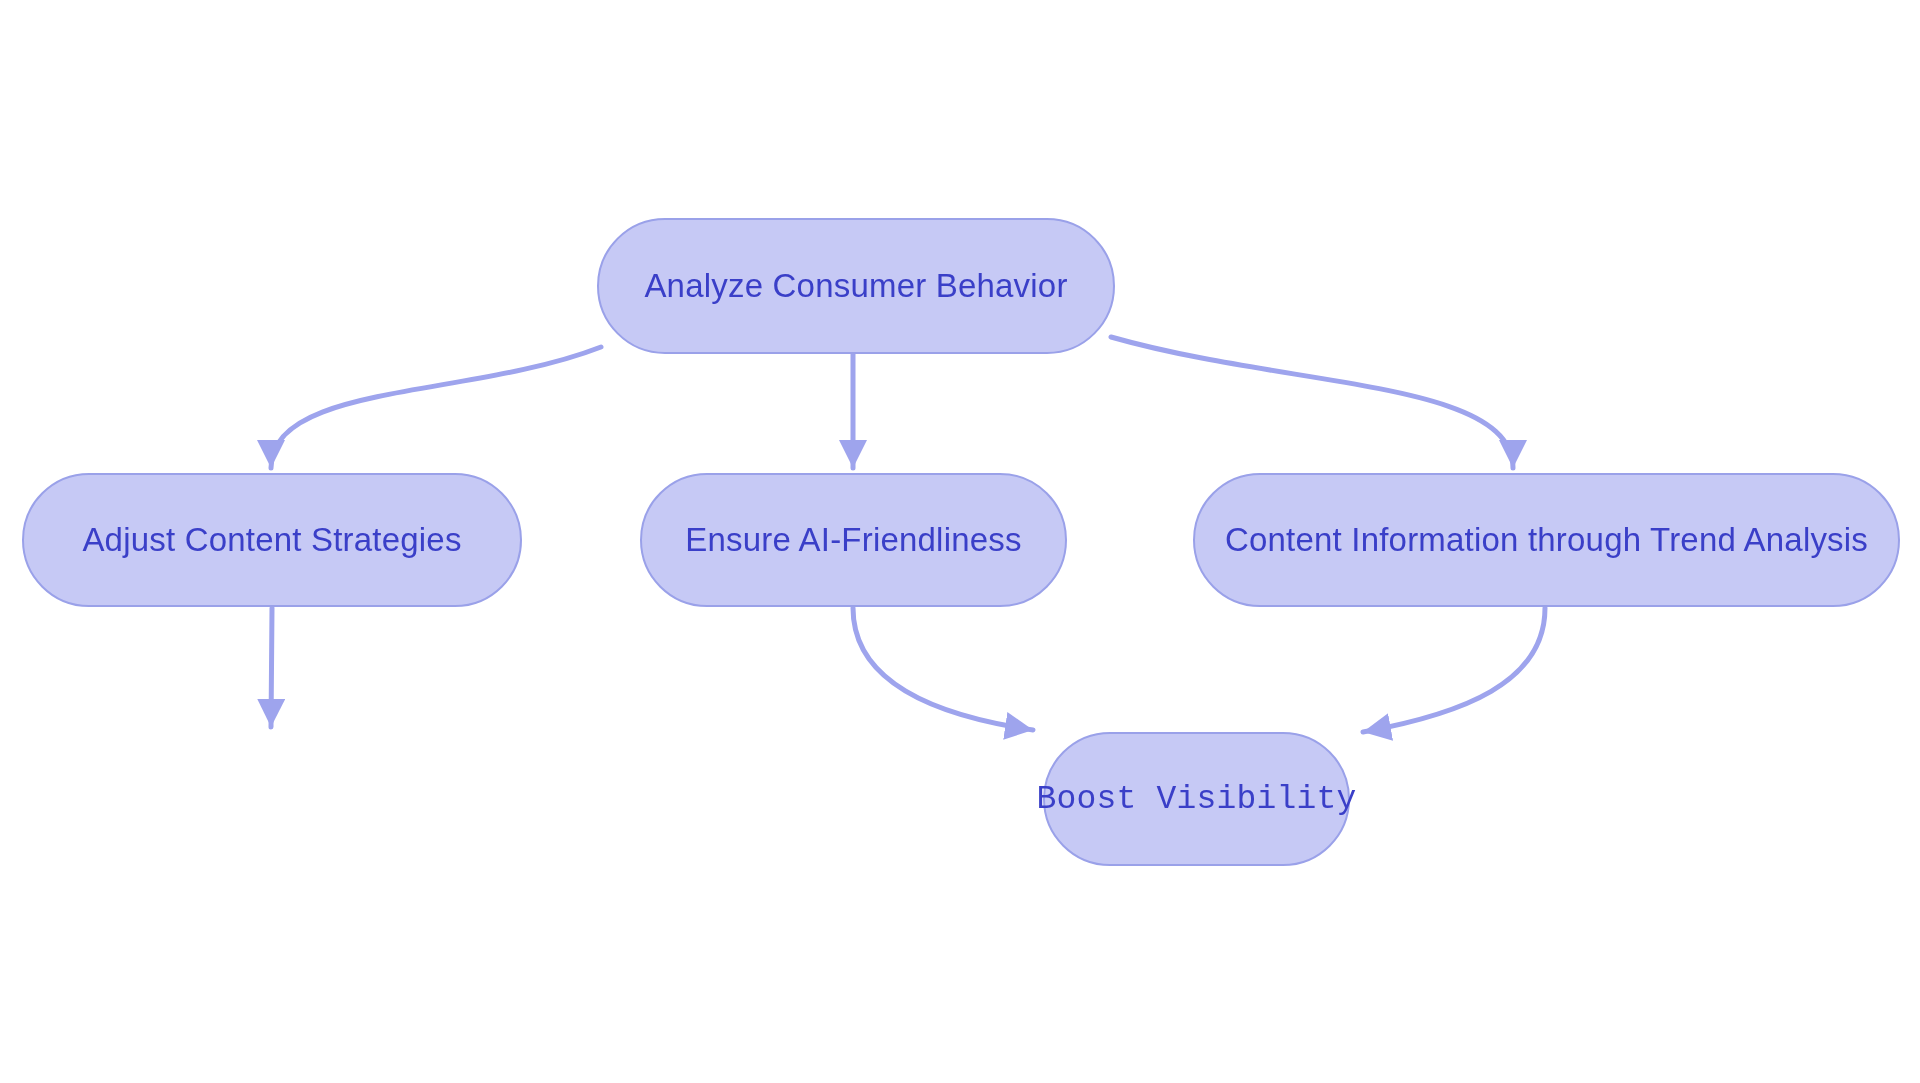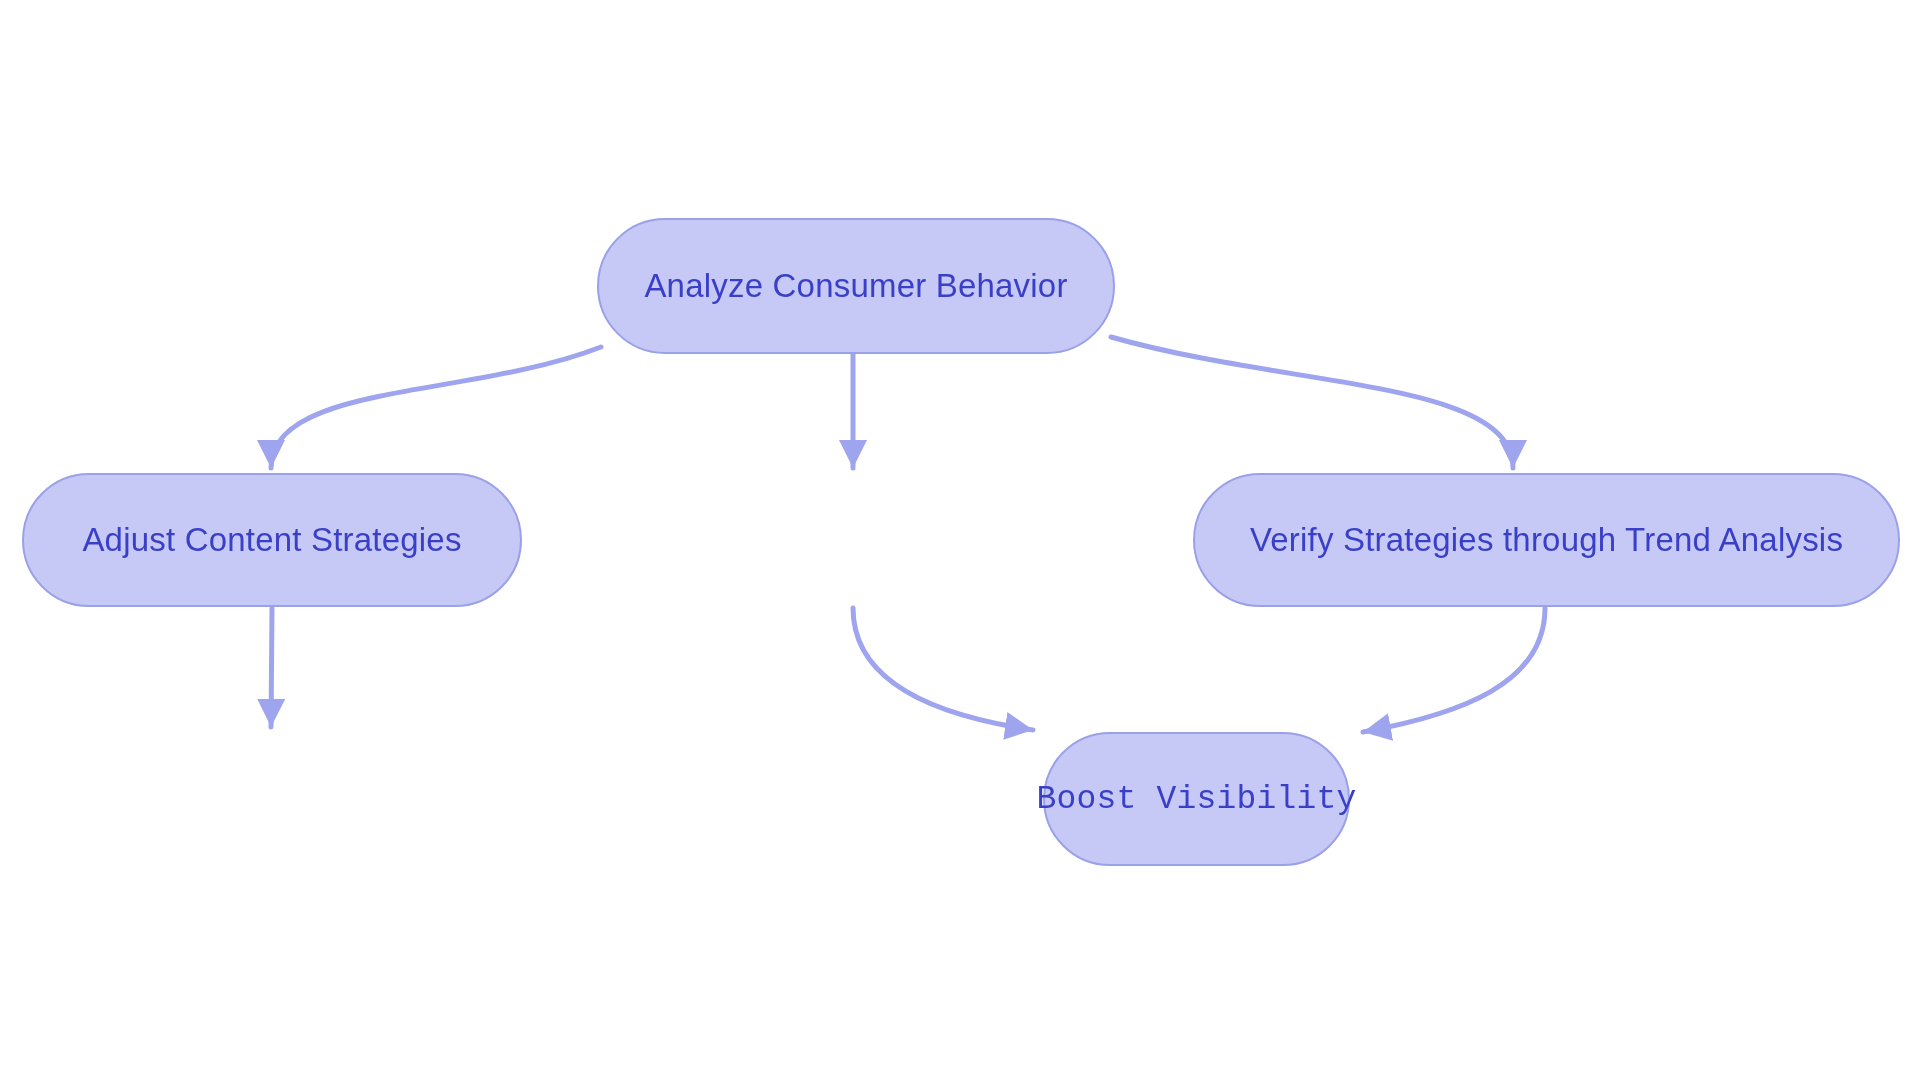--- a/index.html
+++ b/index.html
@@ -74,23 +74,26 @@
   </svg>
 
   <div class="node node-analyze">
     <span>Analyze Consumer Behavior</span>
   </div>
 
   <div class="node node-adjust">
     <span>Adjust Content Strategies</span>
   </div>
 
+  <div class="node node-ensure">
+    <span>Ensure AI-Friendliness</span>
+  </div>
 
   <div class="node node-verify">
-    <span>Verify Strategies through Trend Analysis</span>
+    <span>Content Information through Trend Analysis</span>
   </div>
 
 
   <div class="node node-boost">
     <span>Boost Visibility</span>
   </div>
 
 </div>
 
 </body></html>

